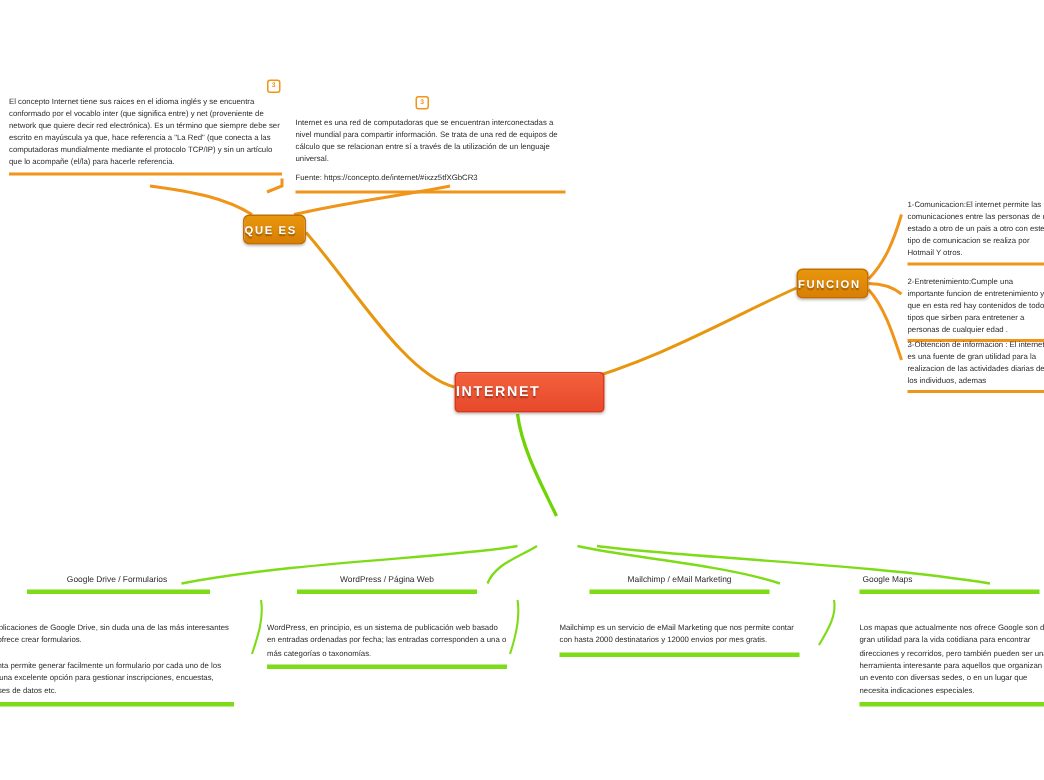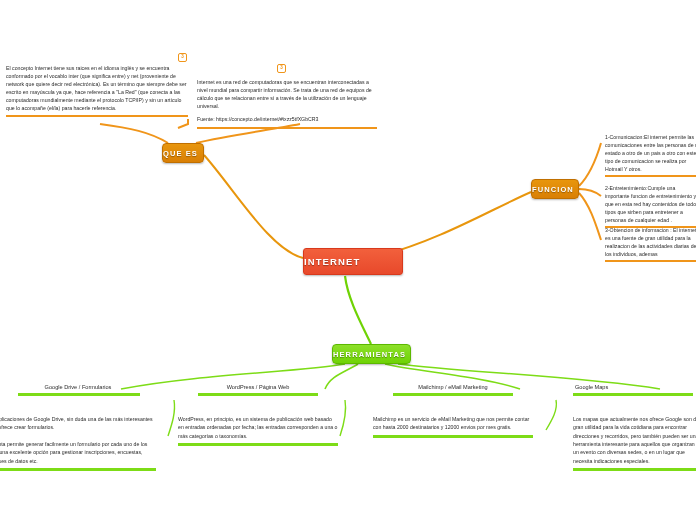--- a/index.html
+++ b/index.html
@@ -205,23 +205,20 @@
   </div>
 
   <div class="node node-quees">
     <span>QUE ES</span>
   </div>
 
   <div class="node node-funcion">
     <span>FUNCION</span>
   </div>
 
-  <div class="node node-herramientas">
-    <span>HERRAMIENTAS</span>
-  </div>
 
   <div class="note" id="note-concepto">
     <div class="badge">3</div>
     <div class="body">El concepto Internet tiene sus raices en el idioma inglés y se encuentra conformado por el vocablo inter (que significa entre) y net  (proveniente de network que quiere decir red electrónica). Es un término que siempre debe ser escrito en mayúscula ya que, hace referencia a "La Red" (que conecta a las computadoras mundialmente mediante el protocolo TCP/IP) y sin un artículo que lo acompañe (el/la) para hacerle referencia.</div>
     <div class="rule"></div>
   </div>
 
   <div class="note" id="note-red">
     <div class="badge">3</div>
     <div class="body">Internet es una red de computadoras que se encuentran interconectadas a nivel mundial para compartir información. Se trata de una red de equipos de cálculo que se relacionan entre sí a través de la utilización de un lenguaje universal.</div>

